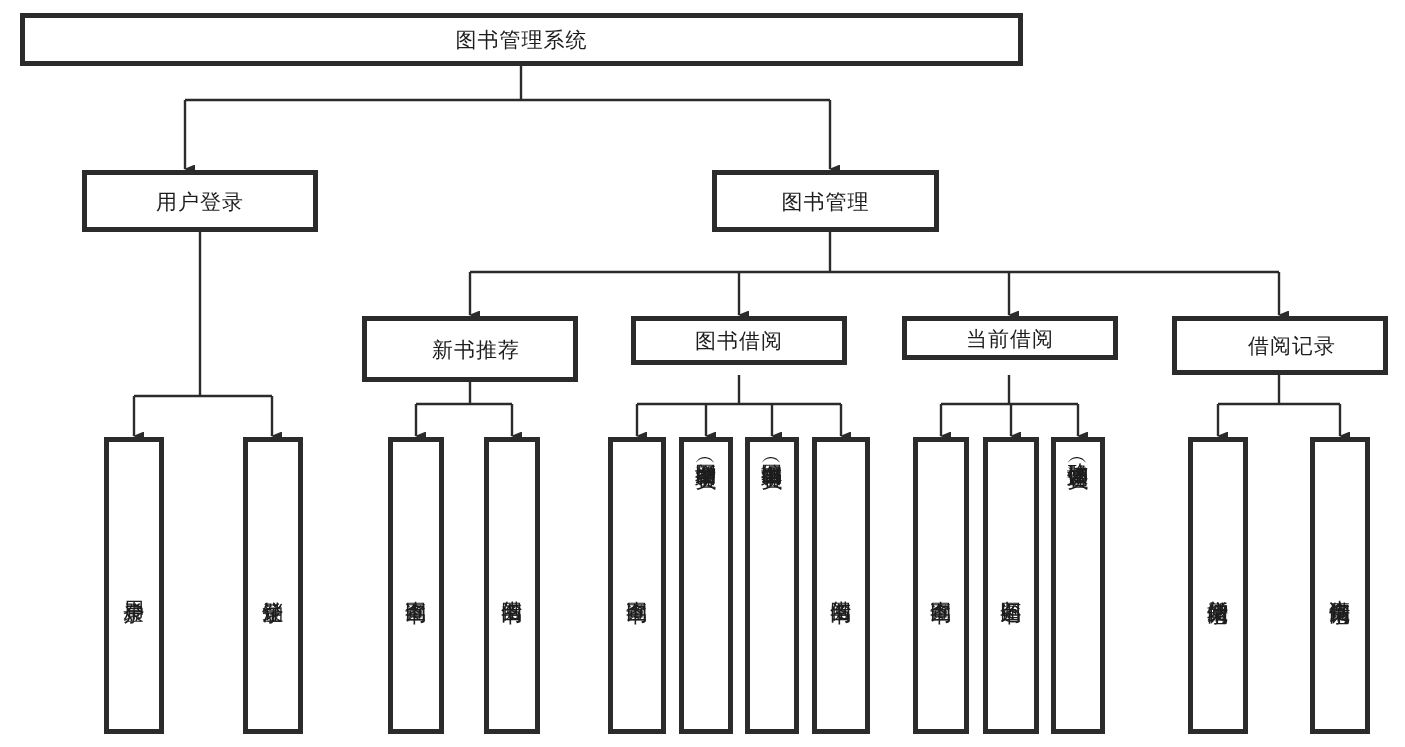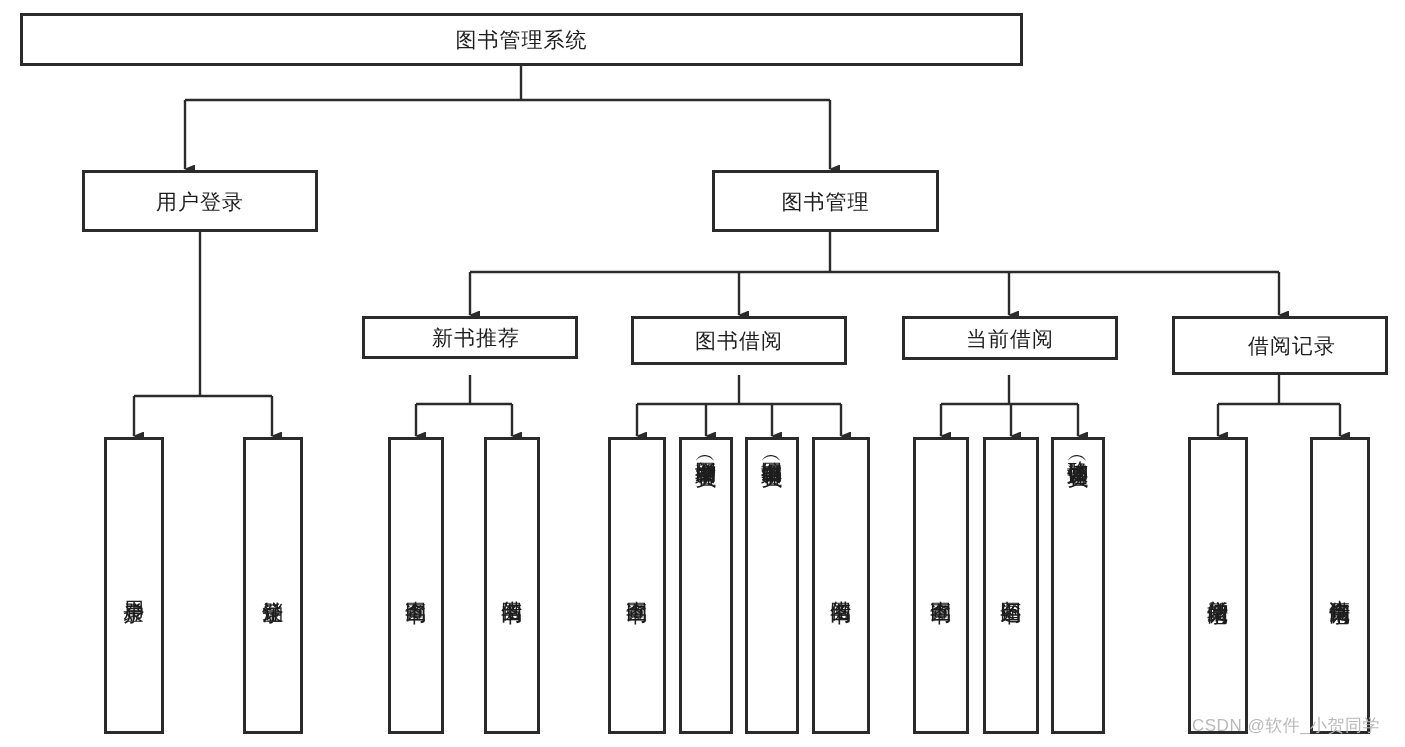--- a/index.html
+++ b/index.html
@@ -21,21 +21,21 @@
     position: absolute;
     left: 0;
     top: 0;
     width: 1405px;
     height: 747px;
   }
   .node-box {
     position: absolute;
     box-sizing: border-box;
     background: #ffffff;
-    border: 3px solid #22c55e;
+    border: 5px solid #22c55e;
     display: flex;
     align-items: center;
     justify-content: center;
     overflow: hidden;
   }
   .node-box.horizontal {
     align-items: center;
     justify-content: center;
   }
   .node-label-h {
@@ -122,21 +122,21 @@
   <div id="nodes-layer">
       <div class="node-box horizontal" style="left: 20px; top: 13px; width: 1003px; height: 53px; border-color: rgb(43, 43, 43);">
         <span class="node-label-h" style="color: rgb(29, 29, 29);">图书管理系统</span>
       </div>
       <div class="node-box horizontal" style="left: 82px; top: 170px; width: 236px; height: 62px; border-color: rgb(43, 43, 43);">
         <span class="node-label-h" style="color: rgb(29, 29, 29);">用户登录</span>
       </div>
       <div class="node-box horizontal" style="left: 712px; top: 170px; width: 227px; height: 62px; border-color: rgb(43, 43, 43);">
         <span class="node-label-h" style="color: rgb(29, 29, 29);">图书管理</span>
       </div>
-      <div class="node-box horizontal" style="left: 362px; top: 316px; width: 216px; height: 43px; border-color: rgb(43, 43, 43); padding-left: 12px;">
+      <div class="node-box horizontal" style="left: 362px; top: 316px; width: 216px; height: 66px; border-color: rgb(43, 43, 43); padding-left: 12px;">
         <span class="node-label-h" style="color: rgb(29, 29, 29);">新书推荐</span>
       </div>
       <div class="node-box horizontal" style="left: 631px; top: 316px; width: 216px; height: 49px; border-color: rgb(43, 43, 43);">
         <span class="node-label-h" style="color: rgb(29, 29, 29);">图书借阅</span>
       </div>
       <div class="node-box horizontal" style="left: 902px; top: 316px; width: 216px; height: 44px; border-color: rgb(43, 43, 43); justify-content: center;">
         <span class="node-label-h" style="color: rgb(29, 29, 29);">当前借阅</span>
       </div>
       <div class="node-box horizontal" style="left: 1172px; top: 316px; width: 216px; height: 59px; border-color: rgb(43, 43, 43);">
         <span class="node-label-h" style="color: rgb(29, 29, 29); margin-left: 24px;">借阅记录</span>
@@ -174,14 +174,13 @@
       <div class="node-box vertical topalign" style="left: 1051px; top: 437px; width: 54px; height: 297px; border-color: rgb(43, 43, 43);">
         <span class="node-label-v" style="color: rgb(29, 29, 29);">确认归还（管理员）</span>
       </div>
       <div class="node-box vertical" style="left: 1188px; top: 437px; width: 60px; height: 297px; border-color: rgb(43, 43, 43);">
         <span class="node-label-v" style="color: rgb(29, 29, 29);">新增借阅记录</span>
       </div>
       <div class="node-box vertical" style="left: 1310px; top: 437px; width: 60px; height: 297px; border-color: rgb(43, 43, 43);">
         <span class="node-label-v" style="color: rgb(29, 29, 29);">查询借阅记录</span>
       </div>
     </div>
-  <div class="watermark" style="left: 1192px; top: 714px; color: rgb(185, 185, 185);">CSDN @软件_小贺同学</div>
 </div>
 
 </body></html>

